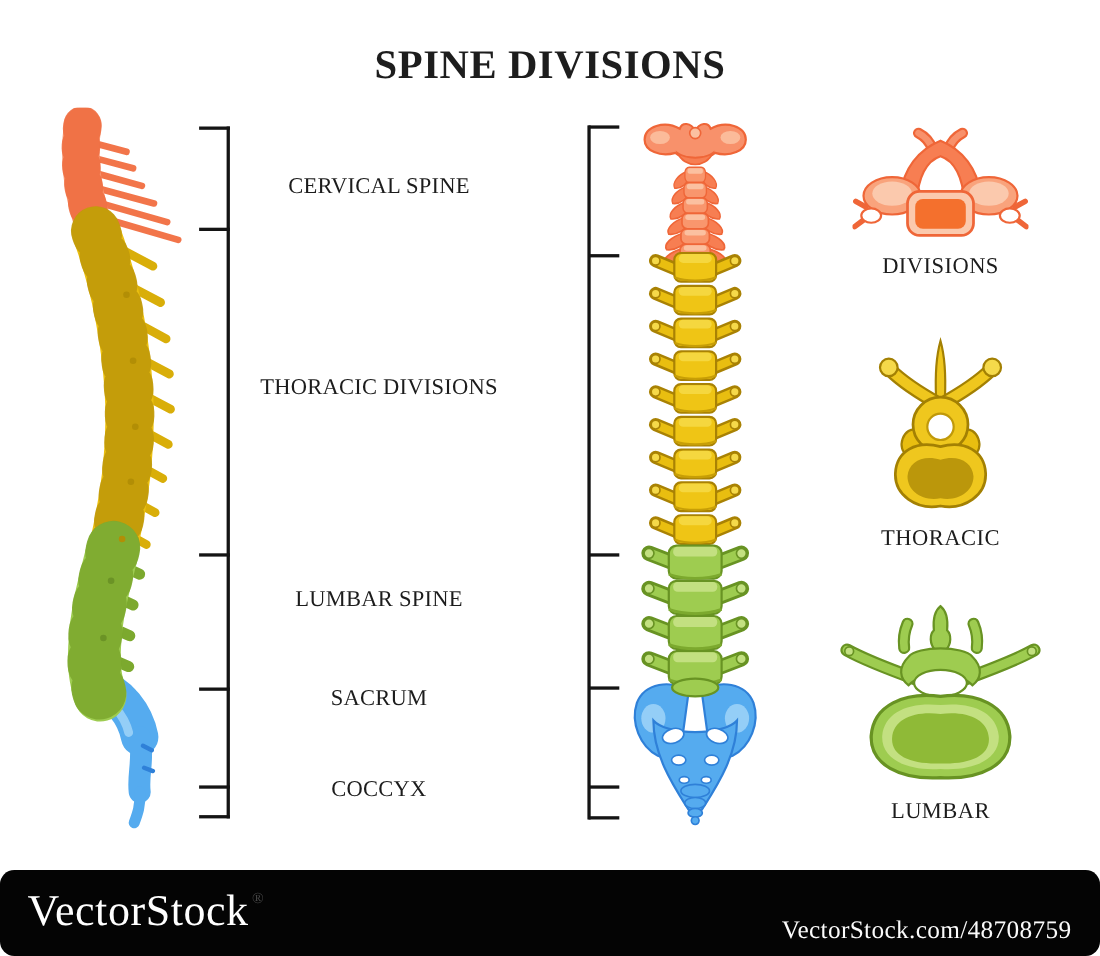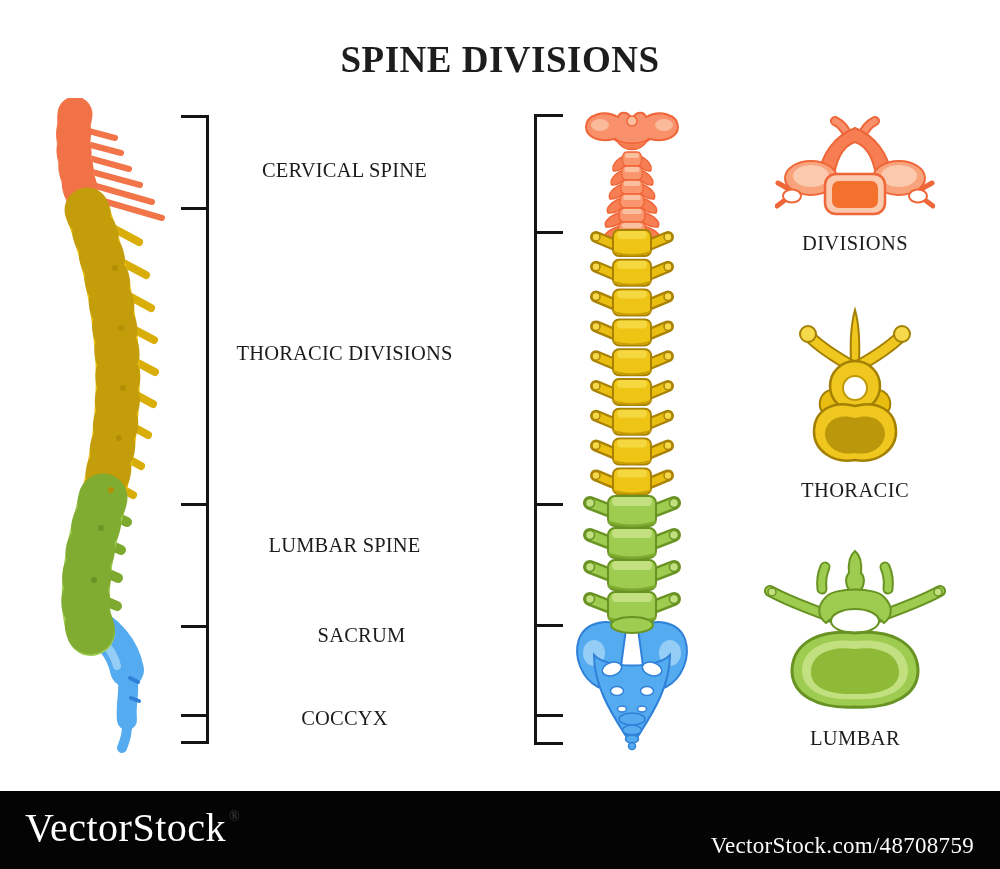--- a/index.html
+++ b/index.html
@@ -11,21 +11,21 @@
   .vline{position:absolute;width:3px;background:#141414;}
   .tick{position:absolute;height:3px;background:#141414;}
   
   .div-label{position:absolute;left:209px;width:271px;text-align:center;
              transform:translateY(-50%);font-size:20.5px;color:#1c1c1c;letter-spacing:.2px;}
   
   .vert-label{position:absolute;left:755px;width:200px;text-align:center;
               transform:translateY(-50%);font-size:20.5px;color:#1c1c1c;letter-spacing:.4px;}
   .ill{position:absolute;}
   
-  .wm-bar{position:absolute;left:0;top:791px;width:1000px;height:78px;background:#040404;}
+  .wm-bar{position:absolute;left:0;top:791px;width:1000px;height:78px;background:#040404;border-radius:13px;}
   .wm-brand{position:absolute;left:25px;top:13px;font-size:40px;color:#ffffff;letter-spacing:.5px;}
   .wm-reg{font-size:14px;color:#464646;vertical-align:20px;margin-left:3px;}
   .wm-url{position:absolute;right:26px;top:22px;font-size:23px;color:#fbfbfb;letter-spacing:.3px;margin-top:20px;}
 </style>
 </head>
 <body>
 
 <div class="canvas">
 
   <div class="title">SPINE DIVISIONS</div>
@@ -97,21 +97,21 @@
     <div class="tick" style="left:181px;top:207px;width:28px;"></div>
     <div class="tick" style="left:181px;top:503px;width:28px;"></div>
     <div class="tick" style="left:181px;top:625px;width:28px;"></div>
     <div class="tick" style="left:181px;top:714px;width:28px;"></div>
     <div class="tick" style="left:181px;top:741px;width:28px;"></div>
   </div>
 
   <div class="div-label" style="top:170px;">CERVICAL SPINE</div>
   <div class="div-label" style="top:353px;">THORACIC DIVISIONS</div>
   <div class="div-label" style="top:545px;">LUMBAR SPINE</div>
-  <div class="div-label" style="top:635px;padding-left:17px;">SACRUM</div>
+  <div class="div-label" style="top:635px;">SACRUM</div>
   <div class="div-label" style="top:718px;">COCCYX</div>
 
   <div>
     <div class="vline" style="left:534px;top:114px;height:631px;"></div>
     <div class="tick" style="left:535px;top:114px;width:28px;"></div>
     <div class="tick" style="left:535px;top:231px;width:28px;"></div>
     <div class="tick" style="left:535px;top:503px;width:28px;"></div>
     <div class="tick" style="left:535px;top:624px;width:28px;"></div>
     <div class="tick" style="left:535px;top:714px;width:28px;"></div>
     <div class="tick" style="left:535px;top:742px;width:28px;"></div>

